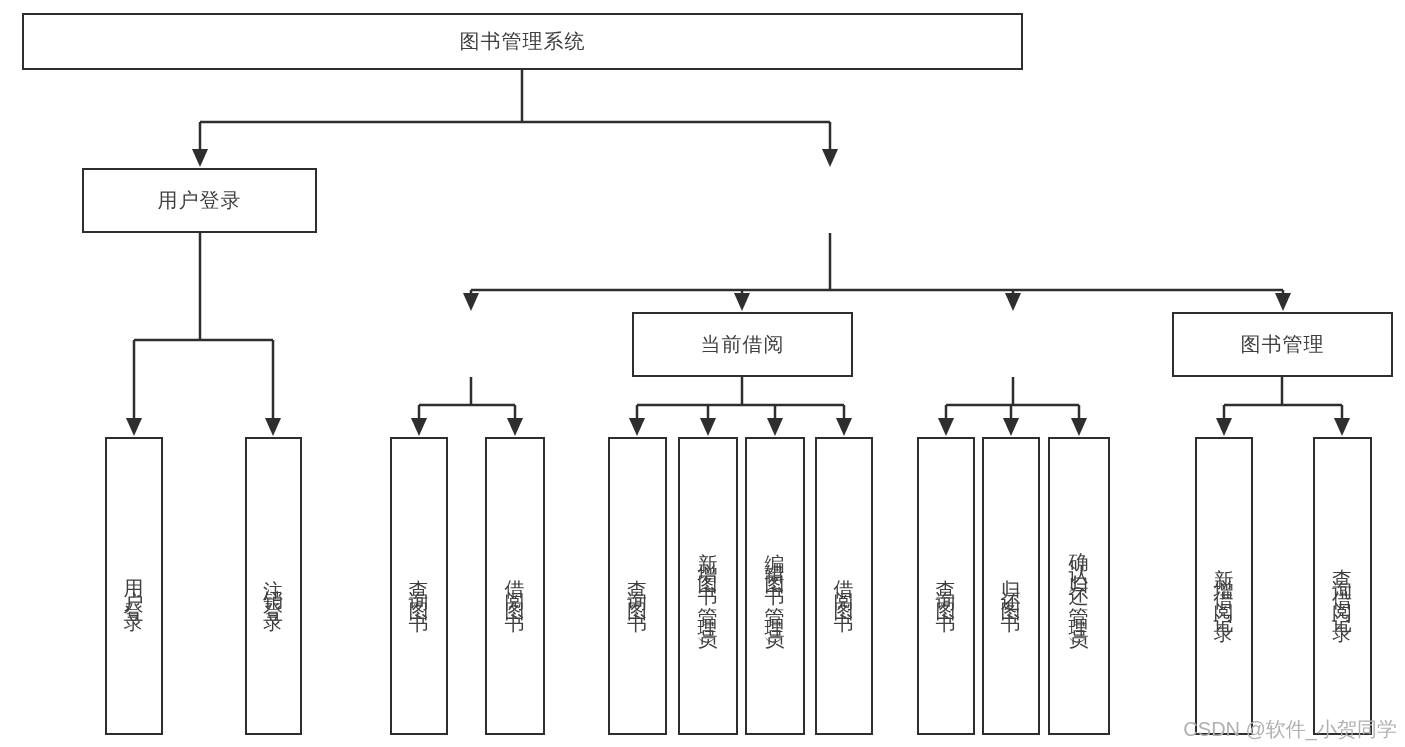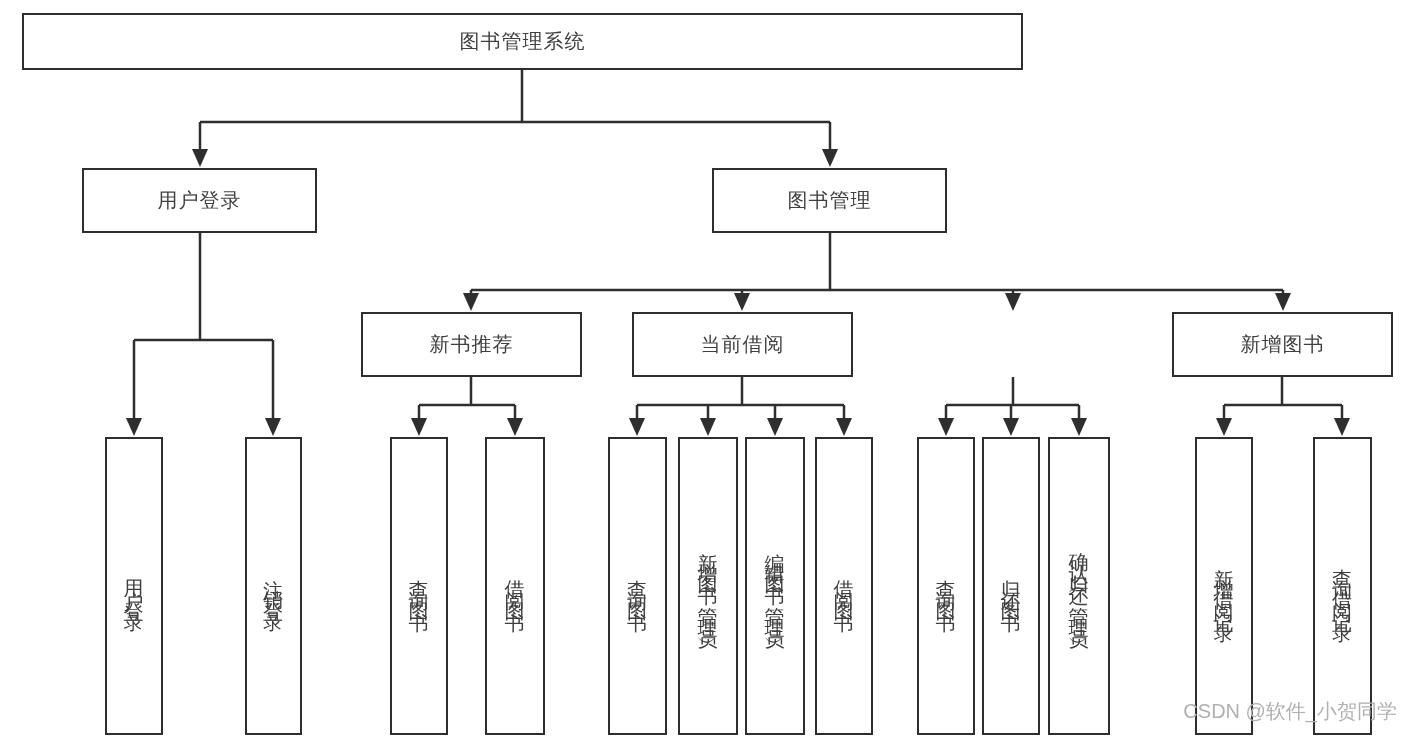--- a/index.html
+++ b/index.html
@@ -36,21 +36,21 @@
   .node.v span{
     writing-mode:vertical-rl;
     text-orientation:mixed;
     font-size:20px;
     letter-spacing:11px;
     line-height:1;
     white-space:nowrap;
   }
   .watermark{
     position:absolute;
-    right:8px;bottom:22px;
+    right:8px;bottom:4px;
     color:var(--wm);
     font-size:20px;
     z-index:3;
     white-space:nowrap;
     text-align:center;
   }
 </style>
 </head>
 <body>
 
@@ -118,32 +118,26 @@
       <polygon points="1334,418 1350,418 1342,436"></polygon>
   </svg>
 
   <div class="node h" style="left:22px;top:13px;width:1001px;height:57px">
     <span>图书管理系统</span>
   </div>
 
   <div class="node h" style="left:82px;top:168px;width:235px;height:65px">
     <span>用户登录</span>
   </div>
-  <div class="node h" style="left:712px;top:168px;width:235px;height:65px">
-    <span>图书管理</span>
-  </div>
 
-  <div class="node h" style="left:361px;top:312px;width:221px;height:65px">
-    <span>新书推荐</span>
-  </div>
   <div class="node h" style="left:632px;top:312px;width:221px;height:65px">
     <span>当前借阅</span>
   </div>
   <div class="node h" style="left:1172px;top:312px;width:221px;height:65px">
-    <span>新增图书</span>
+    <span>图书管理</span>
   </div>
 
   <div class="node v" style="left:105px;top:437px;width:58px;height:298px">
     <span>用户登录</span>
   </div>
   <div class="node v" style="left:245px;top:437px;width:57px;height:298px">
     <span>注销登录</span>
   </div>
 
   <div class="node v" style="left:390px;top:437px;width:58px;height:298px">

